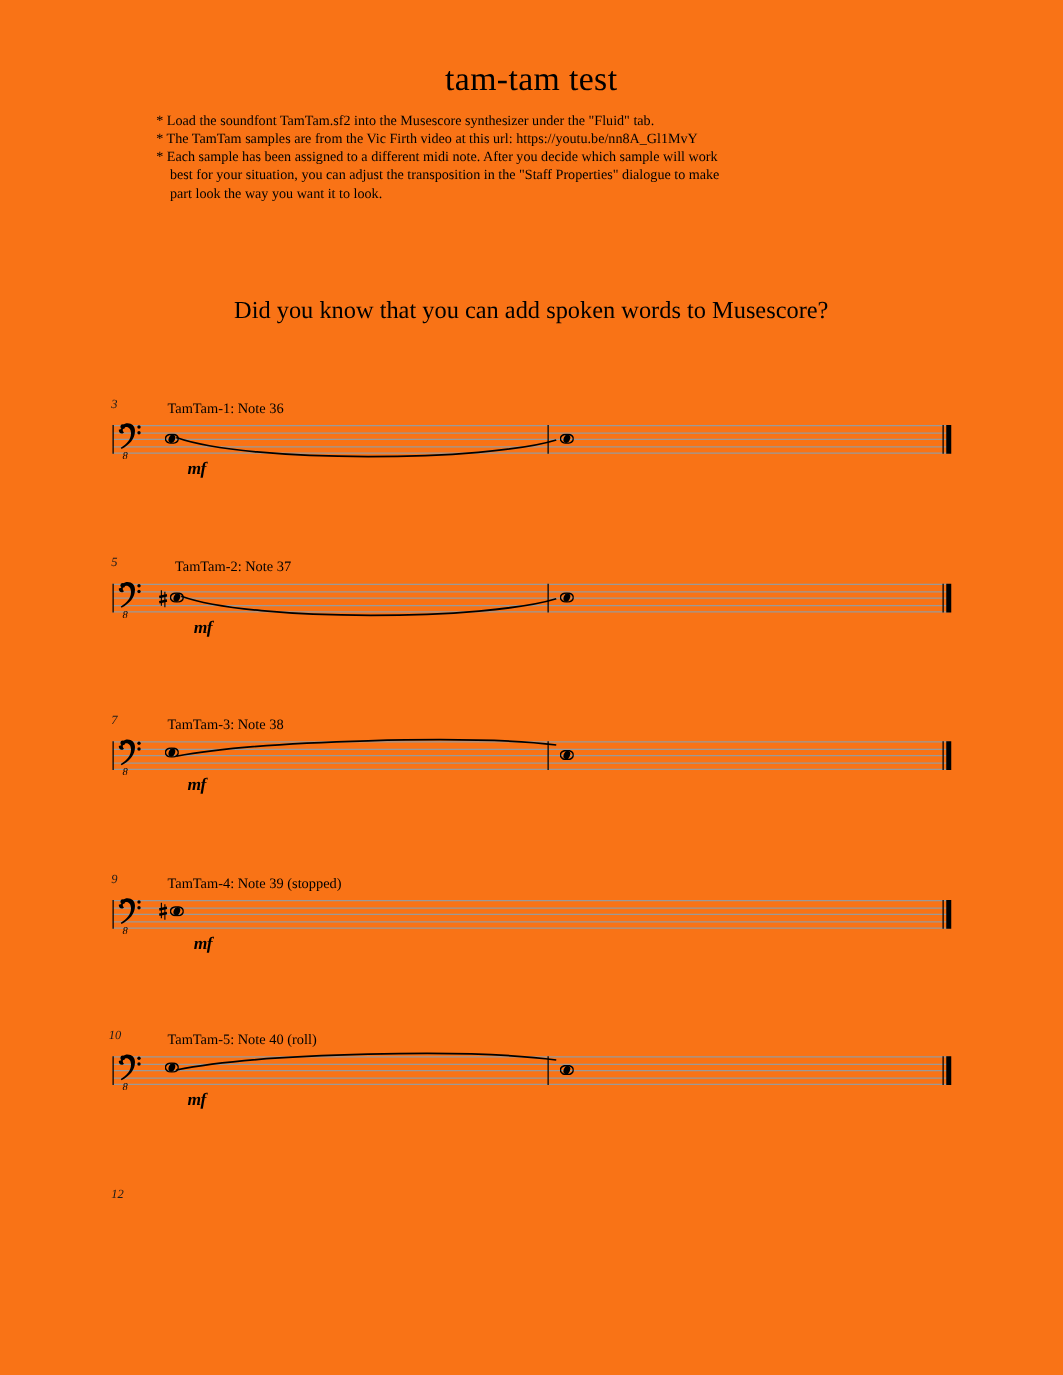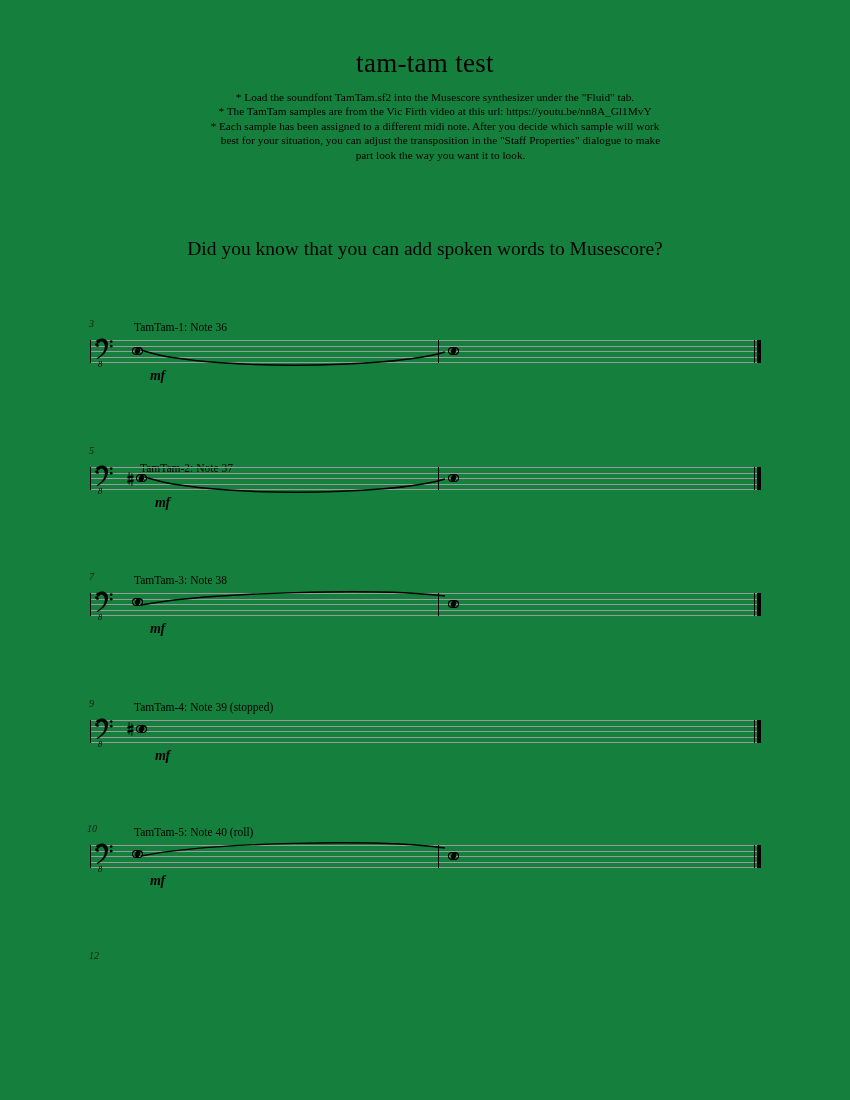--- a/index.html
+++ b/index.html
@@ -14,21 +14,21 @@
     font-family: "Liberation Serif", "DejaVu Serif", serif;
     color: #000000;
     overflow: hidden;
   }
 
   .page {
     position: absolute;
     left: 0; top: 0;
     width: 850px;
     height: 1100px;
-    background: #15803d;
+    background: #f97316;
   }
 
   
   .score-title {
     position: absolute;
     left: 0;
     top: 48px;
     width: 850px;
     text-align: center;
     font-size: 27px;
@@ -39,21 +39,20 @@
   .instructions {
     position: absolute;
     left: 125px;
     top: 90px;
     width: 620px;
     font-size: 11.3px;
     line-height: 14.4px;
   }
   .instr-line {
     white-space: pre-wrap;
-    text-align: center;
   }
   .instr-cont {
     padding-left: 11px;
   }
 
   
   .spoken-line {
     position: absolute;
     left: 0;
     top: 238px;
@@ -235,21 +234,21 @@
         <div class="thin"></div>
         <div class="thick"></div>
       </div>
     </div>
 
     <div class="dynamic" style="left:126px; top:50px;">mf</div>
   </div>
 
   <div class="system" id="sys1" style="top:445px;">
     <div class="measure-number" style="left:89px; top:0px;">5</div>
-    <div class="staff-label" style="left:140px; top:17px;">TamTam-2: Note 37</div>
+    <div class="staff-label" style="left:140px; top:3px;">TamTam-2: Note 37</div>
 
     <div class="staff" style="top:22px;">
       <div class="staff-line l0"></div>
       <div class="staff-line l1"></div>
       <div class="staff-line l2"></div>
       <div class="staff-line l3"></div>
       <div class="staff-line l4"></div>
 
       <div class="barline left-edge"></div>
 

